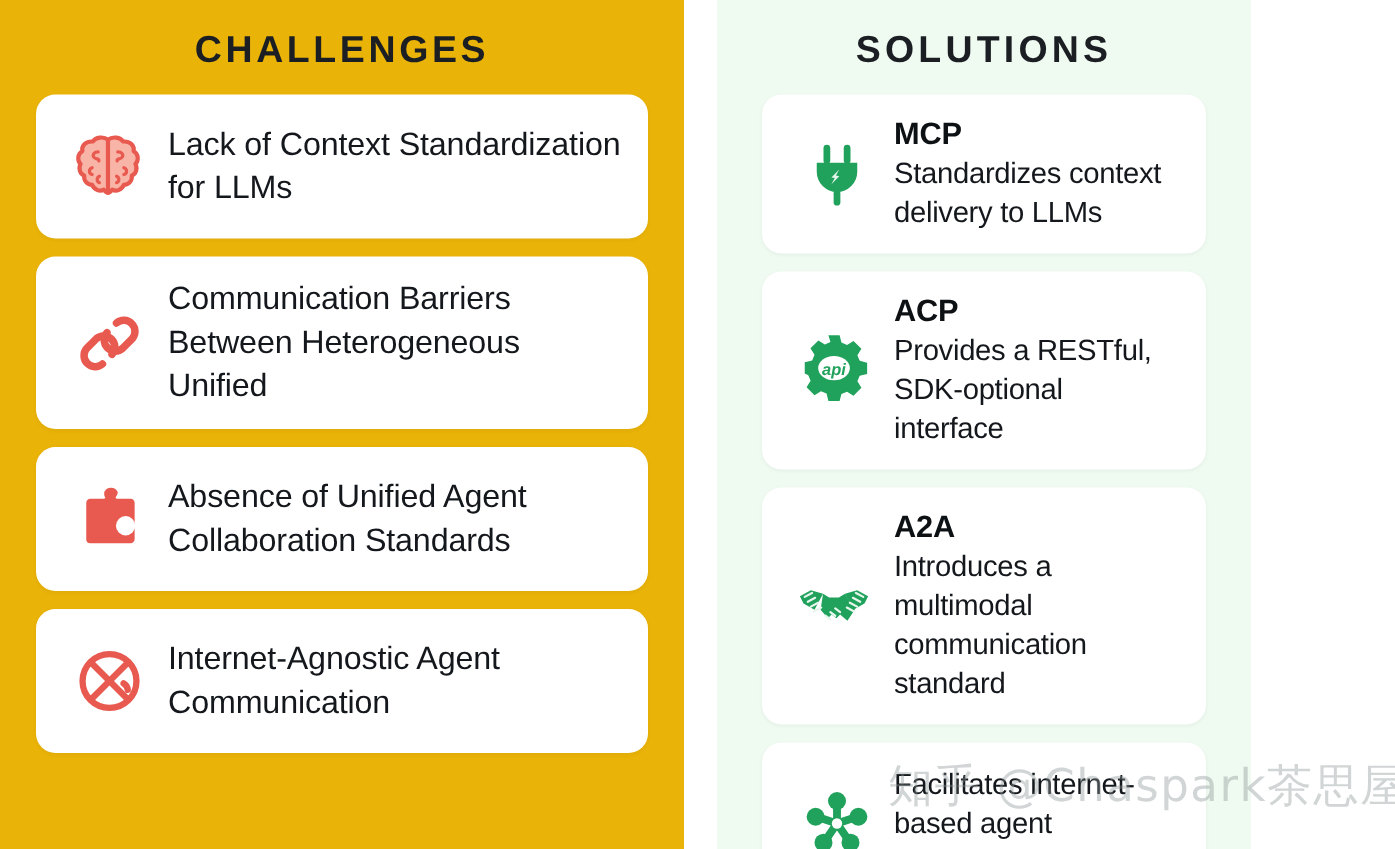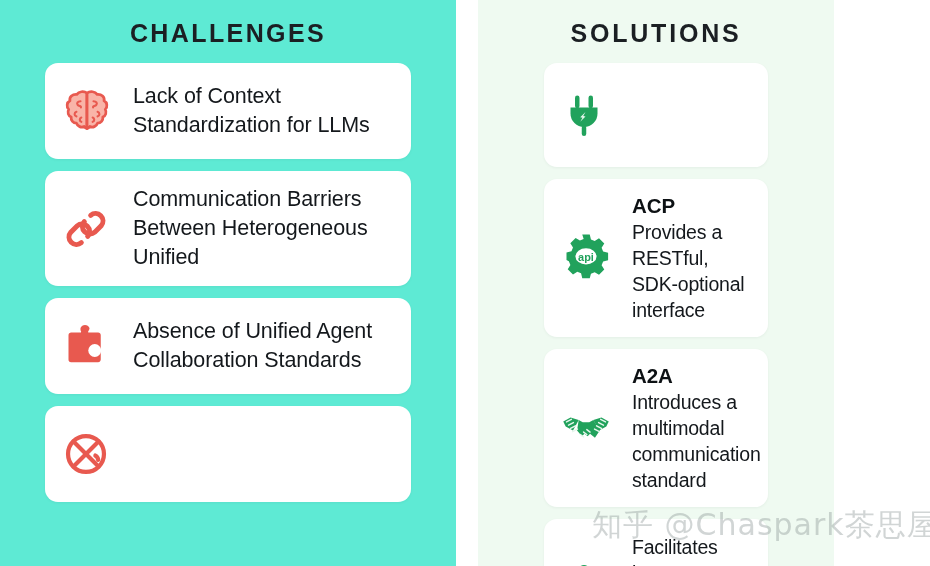--- a/index.html
+++ b/index.html
@@ -23,33 +23,33 @@
 
   
   .panel {
     position: relative;
     height: 566px;
     box-sizing: border-box;
     overflow: hidden;
   }
   .panel-challenges {
     width: 456px;
-    background: #5eead4;
-    padding: 0 33px;
+    background: #eab308;
+    padding: 0 12px;
   }
   .panel-gap {
     width: 22px;
     height: 566px;
     background: #ffffff;
     flex: 0 0 22px;
   }
   .panel-solutions {
     width: 356px;
     background: #effaf1;
-    padding: 0 54px;
+    padding: 0 18px;
   }
 
   
   .panel-title {
     margin: 0;
     padding-top: 18px;
     text-align: center;
     font-size: 25px;
     font-weight: bold;
     letter-spacing: 2.4px;
@@ -85,22 +85,23 @@
     padding: 14px 18px 14px 16px;
     min-height: 104px;
   }
 
   .card-icon {
     flex: 0 0 58px;
     width: 58px;
     height: 58px;
     display: flex;
     align-items: center;
-    justify-content: flex-start;
+    justify-content: flex-end;
     margin-right: 14px;
+    font-style: italic;
   }
   .card-icon svg { display: block; }
 
   .card-body { flex: 1 1 auto; min-width: 0; }
 
   .challenge-text {
     font-size: 21.5px;
     line-height: 29px;
     color: #14181c;
     letter-spacing: -0.1px;
@@ -197,20 +198,23 @@
         <span class="card-icon">
           <svg width="50" height="50" viewBox="0 0 64 64">
             <g fill="none" stroke="#e8594f" stroke-width="5.4" stroke-linecap="round">
               <circle cx="32" cy="32" r="23"></circle>
               <path d="M16 16 48 48"></path>
               <path d="M48 16 16 48"></path>
               <path d="M44 34c2.6 1.4 3.4 3.4 3.6 5.6"></path>
             </g>
           </svg>
         </span>
+        <div class="card-body">
+          <div class="challenge-text">Internet-Agnostic Agent Communication</div>
+        </div>
       </li>
 
     </ul>
   </section>
 
   <div class="panel-gap"></div>
 
   <section class="panel panel-solutions">
     <h2 class="panel-title">SOLUTIONS</h2>
 
@@ -221,20 +225,24 @@
           <svg width="48" height="48" viewBox="0 0 64 64">
             <g fill="#21a25c">
               <rect x="20" y="6" width="6" height="17" rx="3"></rect>
               <rect x="38" y="6" width="6" height="17" rx="3"></rect>
               <path d="M14 22h36v8a18 18 0 0 1-36 0z"></path>
               <rect x="29" y="46" width="6" height="14" rx="3"></rect>
             </g>
             <path d="M34 28l-7 7 3 .6-3 5.4 7-7-3-.6z" fill="#e6f6ec"></path>
           </svg>
         </span>
+        <div class="card-body">
+          <div class="solution-name">MCP</div>
+          <div class="solution-desc">Standardizes context delivery to LLMs</div>
+        </div>
       </li>
 
       <li class="card">
         <span class="card-icon">
           <svg width="52" height="52" viewBox="0 0 64 64">
             <path fill="#21a25c" d="M27.4 3h9.2l1.5 6.1 4.6 1.9 5.3-3.3 6.5 6.5-3.3 5.3 1.9 4.6 6.1 1.5v9.2l-6.1 1.5-1.9 4.6 3.3 5.3-6.5 6.5-5.3-3.3-4.6 1.9L36.6 57h-9.2l-1.5-6.1-4.6-1.9-5.3 3.3-6.5-6.5 3.3-5.3-1.9-4.6L8 34.4v-9.2l6.1-1.5 1.9-4.6-3.3-5.3 6.5-6.5 5.3 3.3 4.6-1.9z"></path>
             <ellipse cx="32" cy="30" rx="13" ry="10" fill="#ffffff"></ellipse>
             <text x="32" y="35.5" text-anchor="middle" font-family="Liberation Sans, sans-serif" font-size="13.5" font-weight="bold" fill="#21a25c">api</text>
           </svg>
         </span>

